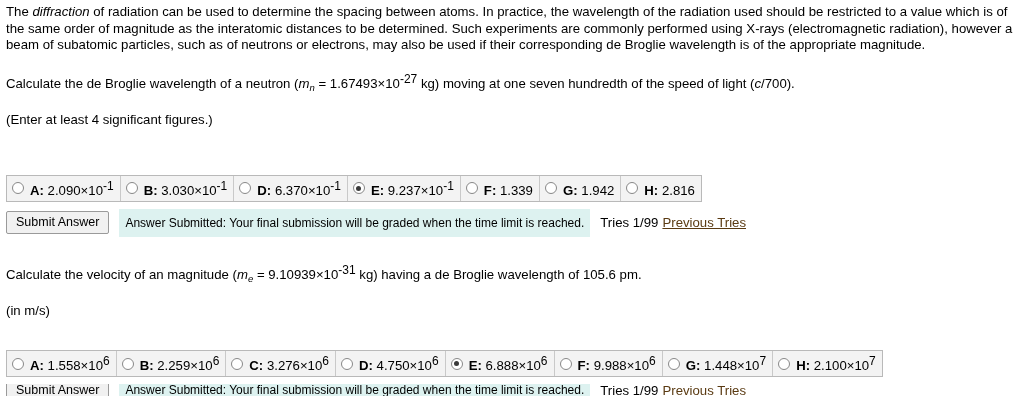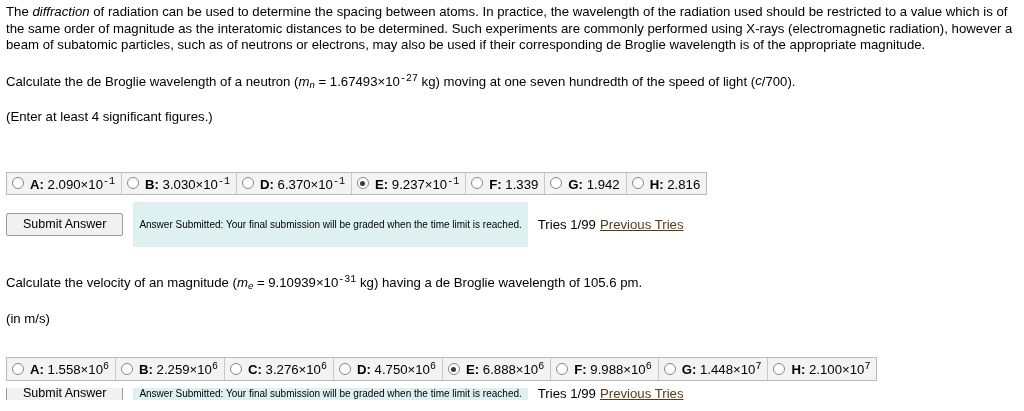--- a/index.html
+++ b/index.html
@@ -27,23 +27,22 @@
   .spacer-lg { height: 17px; }
   .spacer-md { height: 16px; }
   em { font-style: italic; margin-top: 27px; }
   .var { font-style: italic; }
   sub {
     font-size: 9.5px;
     vertical-align: -0.28em;
     font-style: italic;
   }
   sup {
-    font-size: 10px;
+    font-size: 12px;
     vertical-align: 0.45em;
-    font-family: Liberation Mono, monospace;
   }
 
   
   .choice-row {
     display: flex;
     align-items: center;
     border: 1px solid #b9b9b9;
     background: #f3f3f3;
     width: fit-content;
     max-width: 1008px;
@@ -89,33 +88,33 @@
 
   
   .submit-row {
     display: flex;
     align-items: center;
     margin-top: 7px;
   }
   .submit-btn {
     font-family: "Liberation Sans", sans-serif;
     font-size: 12.5px;
-    padding: 3px 16px;
+    padding: 3px 9px;
     border: 1px solid #9a9a9a;
     background: #f1f1f1;
     color: #000;
     border-radius: 2px;
     cursor: pointer;
     line-height: 15px;
   }
   .answer-status {
     background: #ddf2f0;
-    padding: 17px 6px;
+    padding: 7px 6px;
     margin-left: 10px;
-    font-size: 10px;
+    font-size: 12px;
     white-space: nowrap;
   }
   .tries {
     margin-left: 10px;
     font-size: 13.2px;
     white-space: nowrap;
   }
   .prev-tries {
     color: #5a3a12;
     text-decoration: underline;

